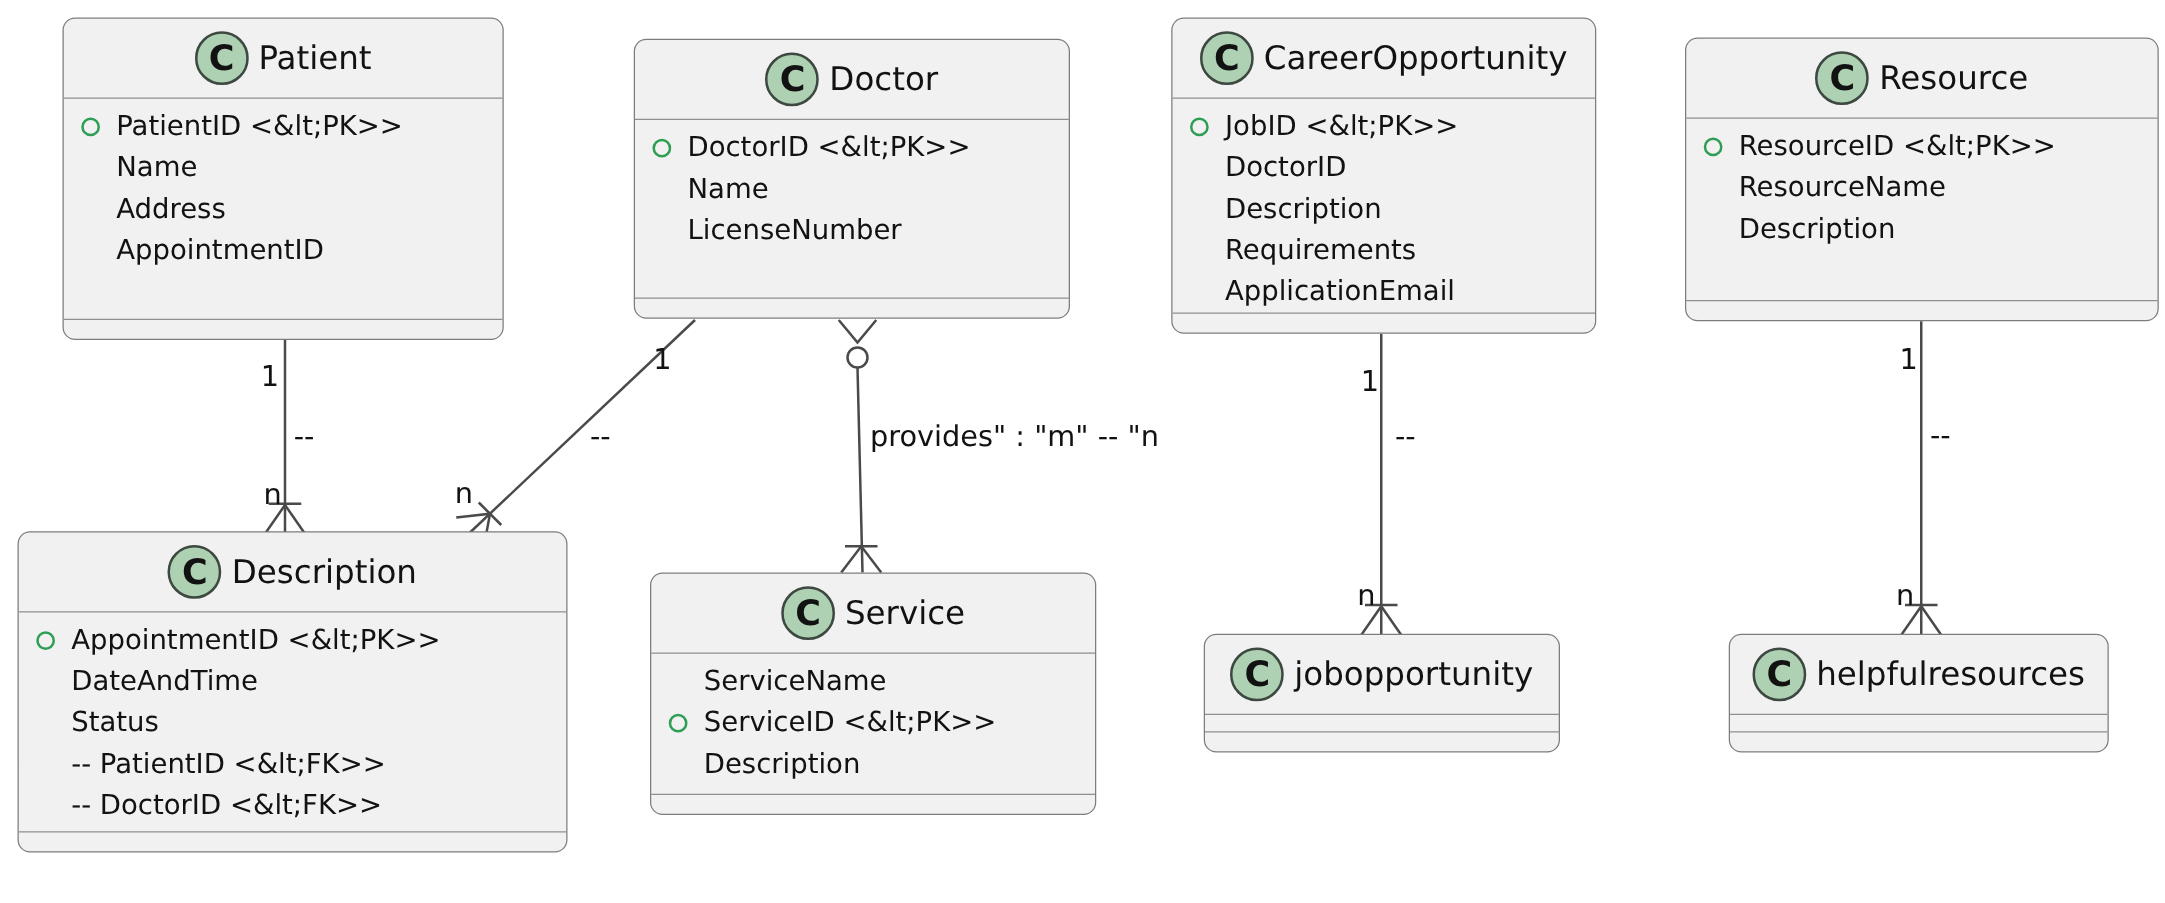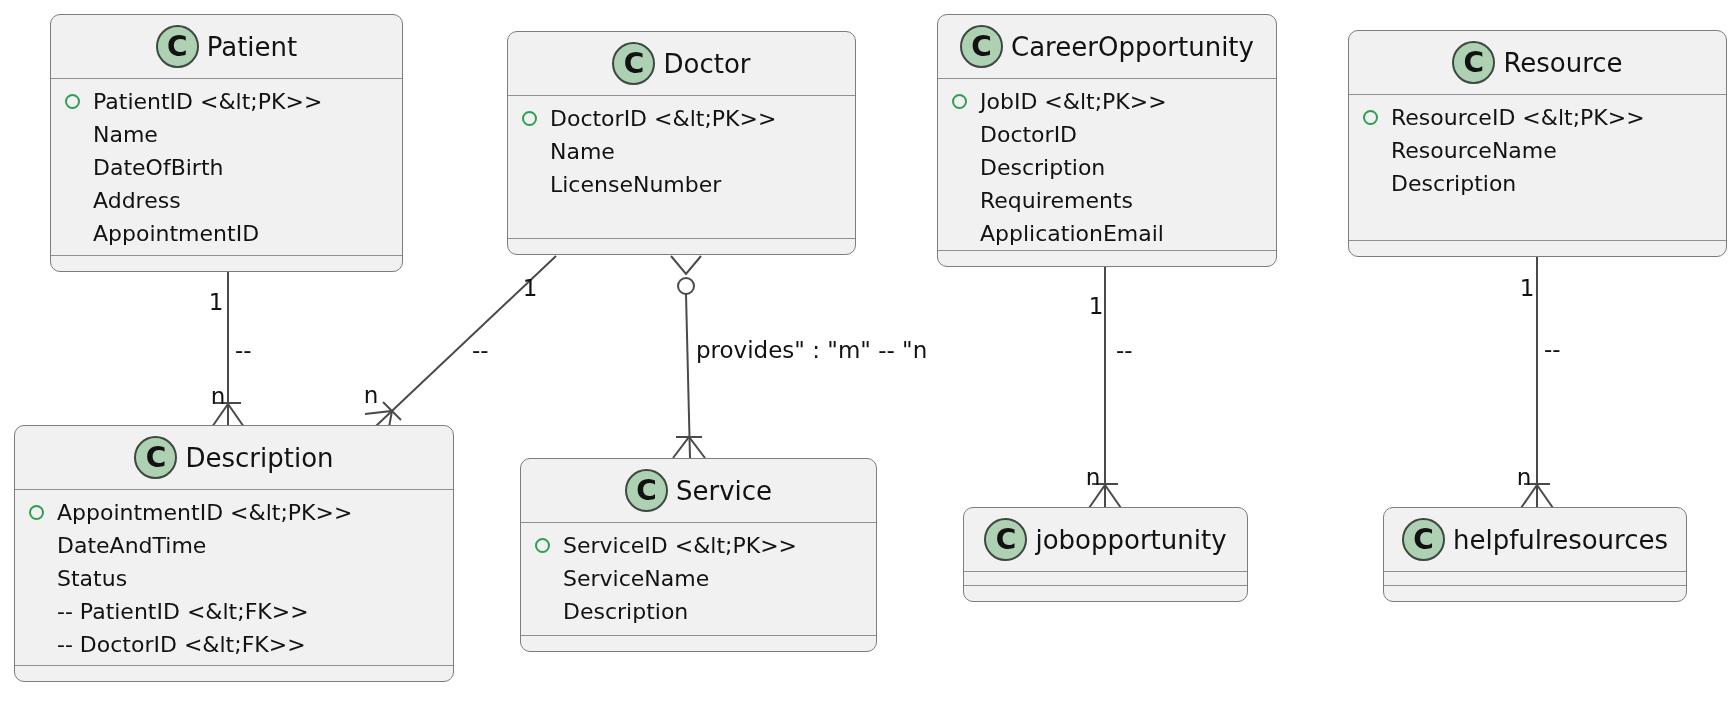--- a/index.html
+++ b/index.html
@@ -88,24 +88,20 @@
         <div class="attr-row">
           <span class="bullet show"></span>
           <span class="attr-text">PatientID &lt;&amp;lt;PK&gt;&gt;</span>
         </div>
         <div class="attr-row">
           <span class="bullet"></span>
           <span class="attr-text">Name</span>
         </div>
         <div class="attr-row">
           <span class="bullet"></span>
-          <span class="attr-text">DateOfBirth</span>
-        </div>
-        <div class="attr-row">
-          <span class="bullet"></span>
           <span class="attr-text">Address</span>
         </div>
         <div class="attr-row">
           <span class="bullet"></span>
           <span class="attr-text">AppointmentID</span>
         </div>
       </div>
     <div class="uml-methods"></div>
   </div>
 
@@ -213,26 +209,26 @@
     <div class="uml-methods"></div>
   </div>
 
   <div class="uml-class" style="left:520px; top:458px; width:357px; height:194px;">
     <div class="uml-title">
       <span class="c-icon">C</span>
       <span class="uml-name">Service</span>
     </div>
     <div class="uml-attrs">
         <div class="attr-row">
+          <span class="bullet"></span>
+          <span class="attr-text">ServiceName</span>
+        </div>
+        <div class="attr-row">
           <span class="bullet show"></span>
           <span class="attr-text">ServiceID &lt;&amp;lt;PK&gt;&gt;</span>
-        </div>
-        <div class="attr-row">
-          <span class="bullet"></span>
-          <span class="attr-text">ServiceName</span>
         </div>
         <div class="attr-row">
           <span class="bullet"></span>
           <span class="attr-text">Description</span>
         </div>
       </div>
     <div class="uml-methods"></div>
   </div>
 
   <div class="uml-class" style="left:963px; top:507px; width:285px; height:95px;">

